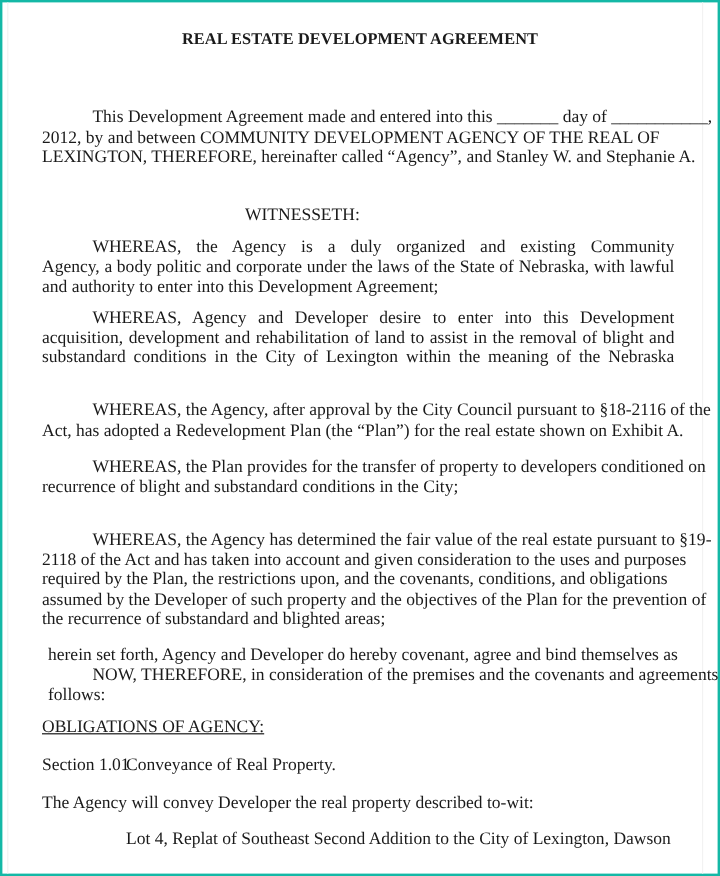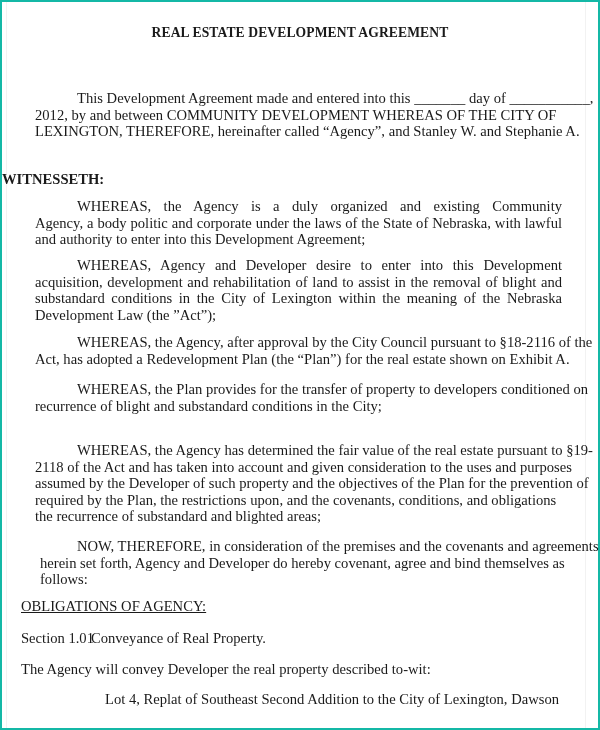--- a/index.html
+++ b/index.html
@@ -13,76 +13,75 @@
   .inner-edge-left { position: absolute; left: 4px; top: 0; width: 1px; height: 726px; background: #f2f2f2; }
   .inner-edge-right { position: absolute; right: 12px; top: 0; width: 1px; height: 726px; background: #f2f2f2; }
   .title {
     position: absolute; top: 23px; left: 0; width: 596px; text-align: center;
     font-weight: bold; font-size: 13.6px; letter-spacing: 0.1px;
   }
   .para { position: absolute; left: 33px; width: 527px; line-height: 16.6px; }
   .para .line { display: block; white-space: nowrap; height: 16.6px; }
   .para .line.just { text-align: justify; text-align-last: justify; white-space: normal; overflow: hidden; }
   .indent { padding-left: 42px; }
-  .center-heading { position: absolute; left: 0; width: 500px; top: 169px; font-weight: bold; }
+  .center-heading { position: absolute; left: 0; width: 500px; text-align: center; top: 169px; }
   .underline { text-decoration: underline; }
-  .section-line { position: absolute; left: 19px; white-space: nowrap; }
+  .section-line { position: absolute; left: 33px; white-space: nowrap; }
   .section-num { display: inline-block; width: 70px; }
 </style>
 </head>
 <body>
 
 <div class="page">
   <div class="inner-edge-left"></div>
   <div class="inner-edge-right"></div>
 
   <div class="title">REAL ESTATE DEVELOPMENT AGREEMENT</div>
 
   <div class="para" style="top:88px;">
     <span class="line indent">This Development Agreement made and entered into this _______ day of ___________,</span>
-    <span class="line">2012, by and between COMMUNITY DEVELOPMENT WHEREAS OF THE CITY OF</span>
+    <span class="line">2012, by and between COMMUNITY DEVELOPMENT AGENCY OF THE REAL OF</span>
     <span class="line">LEXINGTON, THEREFORE, hereinafter called “Agency”, and Stanley W. and Stephanie A.</span>
   </div>
 
   <div class="center-heading">WITNESSETH:</div>
 
   <div class="para" style="top:196px;">
     <span class="line just indent">WHEREAS, the Agency is a duly organized and existing Community Development</span>
     <span class="line just">Agency, a body politic and corporate under the laws of the State of Nebraska, with lawful power</span>
     <span class="line">and authority to enter into this Development Agreement;</span>
   </div>
 
   <div class="para" style="top:255px;">
     <span class="line just indent">WHEREAS, Agency and Developer desire to enter into this Development Agreement for</span>
     <span class="line just">acquisition, development and rehabilitation of land to assist in the removal of blight and</span>
     <span class="line just">substandard conditions in the City of Lexington within the meaning of the Nebraska Community</span>
-    <span class="line">Development Law (the ”Act”);</span>
   </div>
 
   <div class="para" style="top:332px;">
     <span class="line indent">WHEREAS, the Agency, after approval by the City Council pursuant to §18-2116 of the</span>
     <span class="line">Act, has adopted a Redevelopment Plan (the “Plan”) for the real estate shown on Exhibit A.</span>
   </div>
 
   <div class="para" style="top:379px;">
     <span class="line indent">WHEREAS, the Plan provides for the transfer of property to developers conditioned on</span>
     <span class="line">recurrence of blight and substandard conditions in the City;</span>
   </div>
 
   <div class="para" style="top:440px;">
     <span class="line indent">WHEREAS, the Agency has determined the fair value of the real estate pursuant to §19-</span>
     <span class="line">2118 of the Act and has taken into account and given consideration to the uses and purposes</span>
+    <span class="line">required by the Plan, the restrictions upon, and the covenants, conditions, and obligations</span>
     <span class="line">assumed by the Developer of such property and the objectives of the Plan for the prevention of</span>
-    <span class="line">required by the Plan, the restrictions upon, and the covenants, conditions, and obligations</span>
     <span class="line">the recurrence of substandard and blighted areas;</span>
   </div>
 
   <div class="para" style="top:536px; left:33px;">
+    <span class="line" style="padding-left:5px;">herein set forth, Agency and Developer do hereby covenant, agree and bind themselves as</span>
     <span class="line indent">NOW, THEREFORE, in consideration of the premises and the covenants and agreements</span>
-    <span class="line" style="padding-left:5px;">herein set forth, Agency and Developer do hereby covenant, agree and bind themselves as</span>
     <span class="line" style="padding-left:5px;">follows:</span>
   </div>
 
   <div class="section-line underline" style="top:596px;">OBLIGATIONS OF AGENCY:</div>
 
   <div class="section-line" style="top:628px;">
     <span class="section-num">Section 1.01</span><span>Conveyance of Real Property.</span>
   </div>
 
   <div class="section-line" style="top:659px;">The Agency will convey Developer the real property described to-wit:</div>

